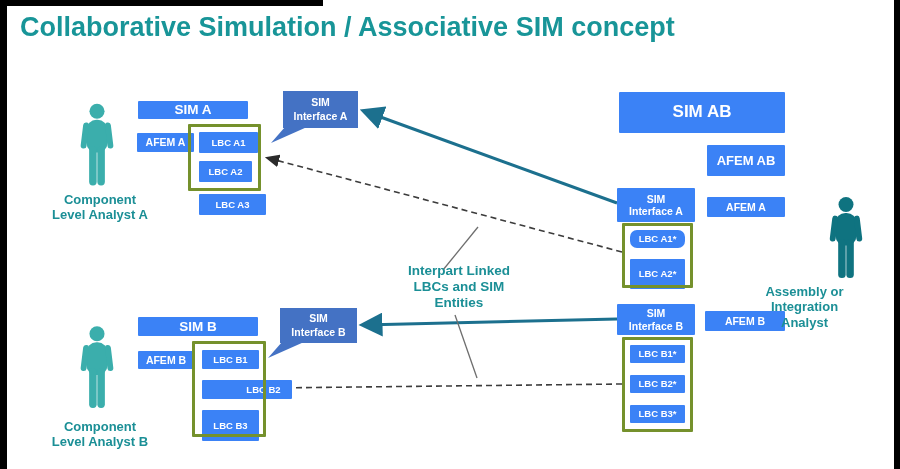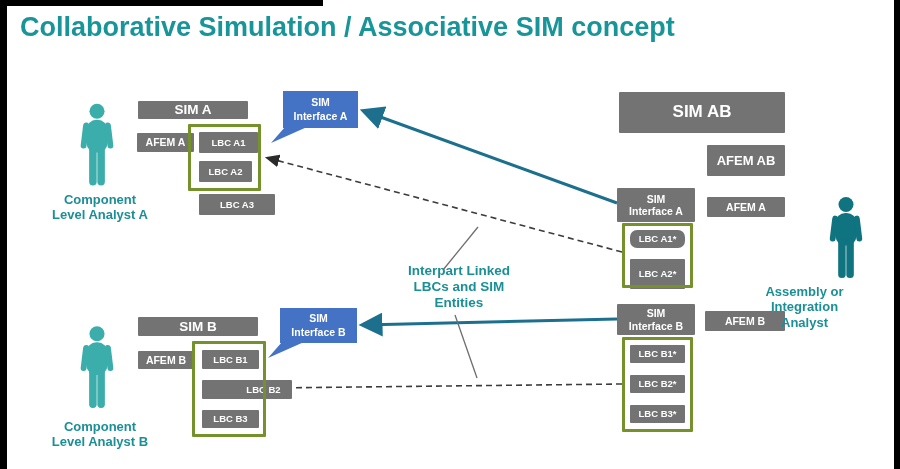--- a/index.html
+++ b/index.html
@@ -11,21 +11,21 @@
   .edge.left{left:0;top:0;width:7px;height:469px;}
   .edge.right{left:894px;top:0;width:6px;height:469px;}
   .edge.topbar{left:0;top:0;width:323px;height:6px;}
 
   .title{
     position:absolute;left:20px;top:12px;width:800px;
     color:#189598;font-size:27px;font-weight:bold;letter-spacing:0px;
   }
 
   .bluebox{
-    position:absolute;background:#737373;color:#ffffff;font-weight:bold;
+    position:absolute;background:#3b82f6;color:#ffffff;font-weight:bold;
     display:flex;align-items:center;justify-content:center;text-align:center;
     white-space:pre-line;line-height:1.18;border-radius:1px;
   }
   .outline{
     position:absolute;border:3px solid #75912C;background:transparent;border-radius:1px;
   }
   .bubble{position:absolute;background:#4472C4;color:#fff;font-weight:bold;
     display:flex;align-items:center;justify-content:center;text-align:center;
     white-space:pre-line;line-height:1.25;}
   .bubble svg.tail{position:absolute;overflow:visible;}
@@ -42,29 +42,29 @@
   .person.light{fill:#3BAEAC;}
   .person.dark{fill:#0F7380;}
 
   svg.overlay{position:absolute;left:0;top:0;width:900px;height:469px;pointer-events:none;}
 
   
   .sim-a   {left:138px;top:101px;width:110px;height:18px;font-size:13.5px;}
   .afem-a  {left:137px;top:133px;width:57px; height:19px;font-size:10.5px;}
   .lbc-a1  {left:199px;top:132px;width:59px;height:21px;font-size:9.5px;}
   .lbc-a2  {left:199px;top:161px;width:53px;height:21px;font-size:9.5px;}
-  .lbc-a3  {left:199px;top:194px;width:76px;height:21px;font-size:9.5px;}
+  .lbc-a3  {left:199px;top:194px;width:67px;height:21px;font-size:9.5px;}
   .out-a   {left:188px;top:124px;width:67px;height:61px;}
   .bub-a   {left:283px;top:91px;width:75px;height:37px;font-size:10.5px;}
 
   .sim-b   {left:138px;top:317px;width:120px;height:19px;font-size:13.5px;}
   .afem-b  {left:138px;top:351px;width:56px;height:18px;font-size:10.5px;}
   .lbc-b1  {left:202px;top:350px;width:57px;height:19px;font-size:9.5px;}
   .lbc-b2  {left:202px;top:380px;width:57px;height:19px;font-size:9.5px;padding-left:33px;}
-  .lbc-b3  {left:202px;top:410px;width:57px;height:18px;font-size:9.5px;}
+  .lbc-b3  {left:202px;top:410px;width:57px;height:31px;font-size:9.5px;}
   .out-b   {left:192px;top:341px;width:68px;height:90px;}
   .bub-b   {left:280px;top:308px;width:77px;height:35px;font-size:10.5px;}
 
   .sim-ab  {left:619px;top:92px;width:166px;height:41px;font-size:17px;}
   .afem-ab {left:707px;top:145px;width:78px;height:31px;font-size:13px;}
   .ifc-ar  {left:617px;top:188px;width:78px;height:34px;font-size:10.5px;}
   .afem-ar {left:707px;top:197px;width:78px;height:20px;font-size:10.5px;}
   .out-ar  {left:622px;top:223px;width:65px;height:59px;}
   .lbc-a1s {left:630px;top:230px;width:55px;height:18px;font-size:9.5px;border-radius:7px;}
   .lbc-a2s {left:630px;top:259px;width:55px;height:30px;font-size:9.5px;}

